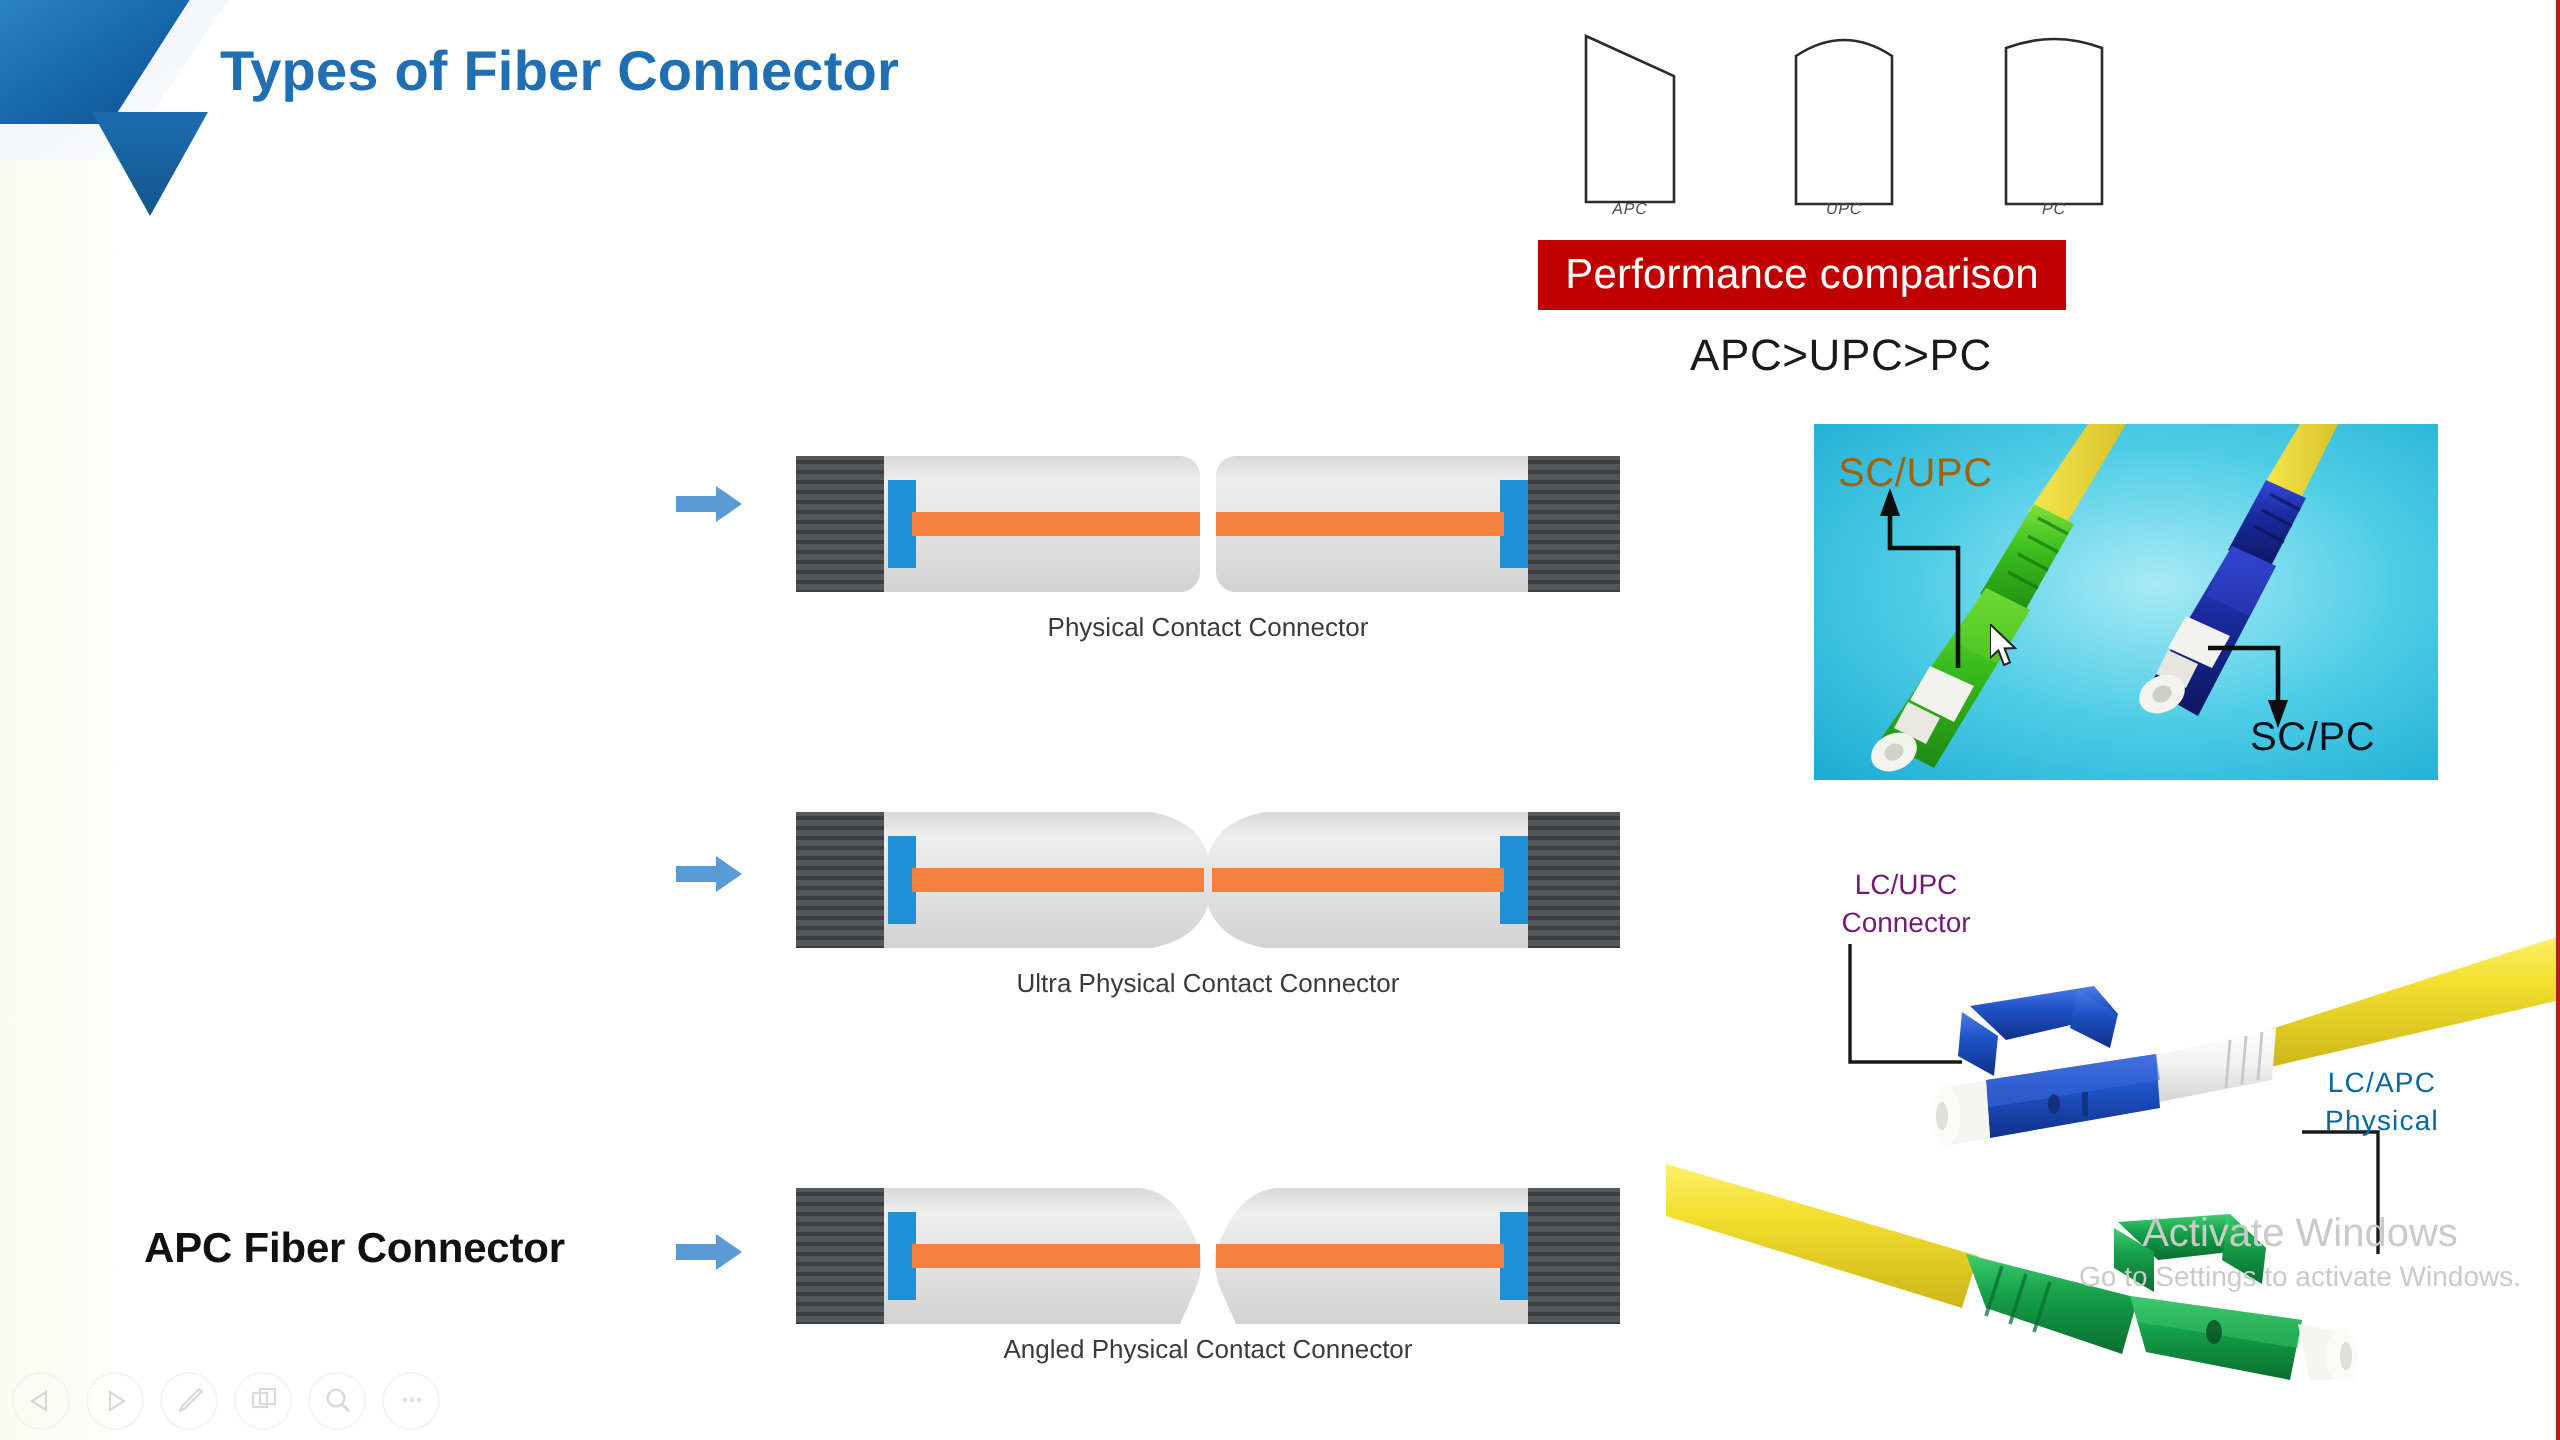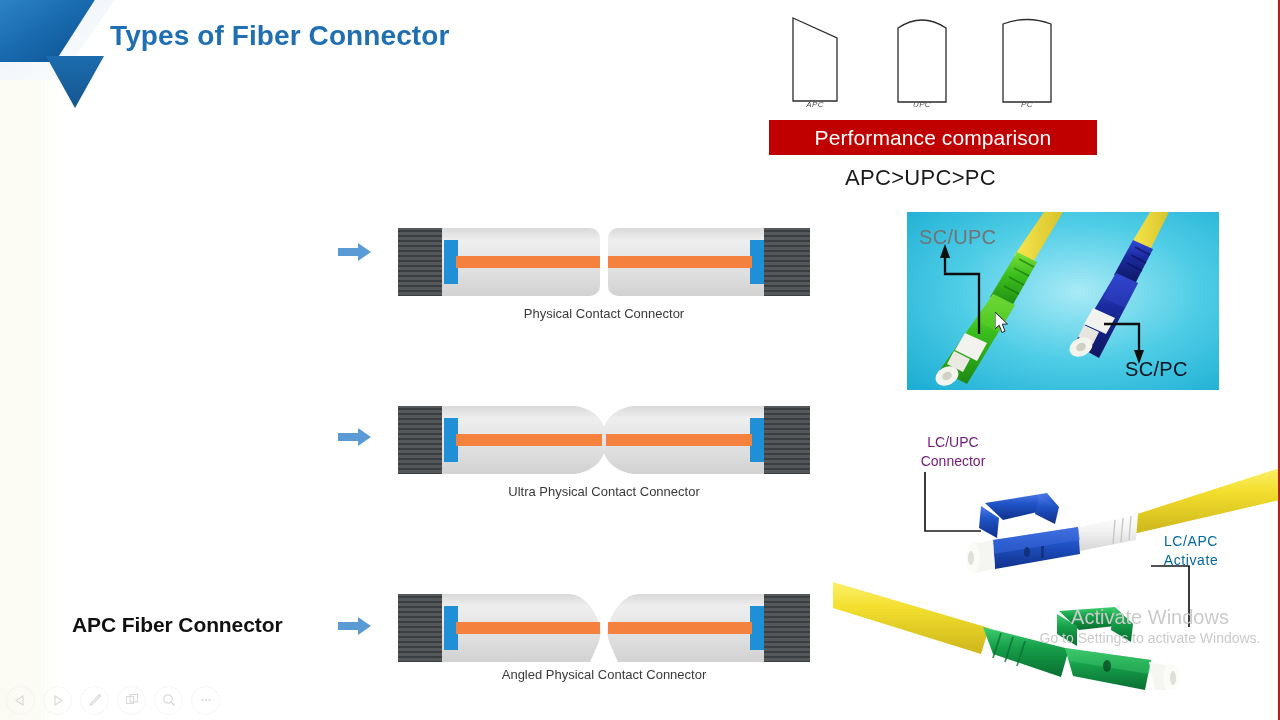--- a/index.html
+++ b/index.html
@@ -30,21 +30,21 @@
     letter-spacing:.1px;white-space:nowrap;
   }
   
   .ferrules{position:absolute;left:770px;top:6px;width:320px;height:110px;font-style:italic;}
   .ferrule-lab{
     position:absolute;font-size:8px;color:#4c4c4c;text-align:center;width:60px;
     letter-spacing:.4px;
   }
   
   .banner{
-    position:absolute;left:769px;top:120px;width:328px;height:35px;
+    position:absolute;left:769px;top:120px;width:264px;height:35px;
     background:#C00000;color:#fff;
     display:flex;align-items:center;justify-content:center;
     font-size:21px;letter-spacing:.1px;
   }
   .ranking{
     position:absolute;left:769px;top:165px;width:303px;
     text-align:center;font-size:22px;color:#1a1a1a;letter-spacing:.3px;
   }
   
   .row-label{
@@ -276,21 +276,21 @@
       <g stroke="#0e0e0e" stroke-width="2.3" fill="none">
         <path d="M72 122 L72 62 L38 62 L38 44"></path>
       </g>
       <polygon points="38,32 33,46 43,46" fill="#0e0e0e"></polygon>
       <g stroke="#0e0e0e" stroke-width="2.3" fill="none">
         <path d="M197 112 L232 112 L232 140"></path>
       </g>
       <polygon points="232,152 227,138 237,138" fill="#0e0e0e"></polygon>
     </svg>
 
-    <div style="position:absolute;left:12px;top:14px;font-size:20px;color:#737373;letter-spacing:.3px;">SC/UPC</div>
+    <div style="position:absolute;left:12px;top:14px;font-size:20px;color:#a16207;letter-spacing:.3px;">SC/UPC</div>
     <div style="position:absolute;left:218px;top:146px;font-size:20px;color:#07121c;letter-spacing:.3px;">SC/PC</div>
   </div>
 
   <div class="photo-lc">
     <svg width="447" height="262" viewBox="0 0 447 262">
       <defs>
         <linearGradient id="ylw2" x1="0" y1="0" x2="0" y2="1">
           <stop offset="0%" stop-color="#fdf06a"></stop>
           <stop offset="35%" stop-color="#f3df2e"></stop>
           <stop offset="100%" stop-color="#cdb61b"></stop>
@@ -363,21 +363,21 @@
         <path d="M356 199 L356 138 L318 138"></path>
       </g>
     </svg>
 
     <div style="position:absolute;left:60px;top:5px;width:120px;text-align:center;font-size:14px;line-height:19px;color:#701a75;">
       <div>LC/UPC</div>
       <div>Connector</div>
     </div>
     <div style="position:absolute;left:296px;top:104px;width:124px;text-align:center;font-size:14px;line-height:19px;color:#0369a1;letter-spacing:.6px;">
       <div>LC/APC</div>
-      <div>Activate</div>
+      <div>Physical</div>
     </div>
   </div>
 
   <div class="wm">
     <div class="wm1">Activate Windows</div>
     <div class="wm2">Go to Settings to activate Windows.</div>
   </div>
 
   <svg class="cursor" viewBox="0 0 16 24">
     <polygon points="0,0 0,17 4.2,13.2 7,20.5 10,19.2 7.3,12.2 12.5,12" fill="#ffffff" stroke="#222" stroke-width="1"></polygon>

